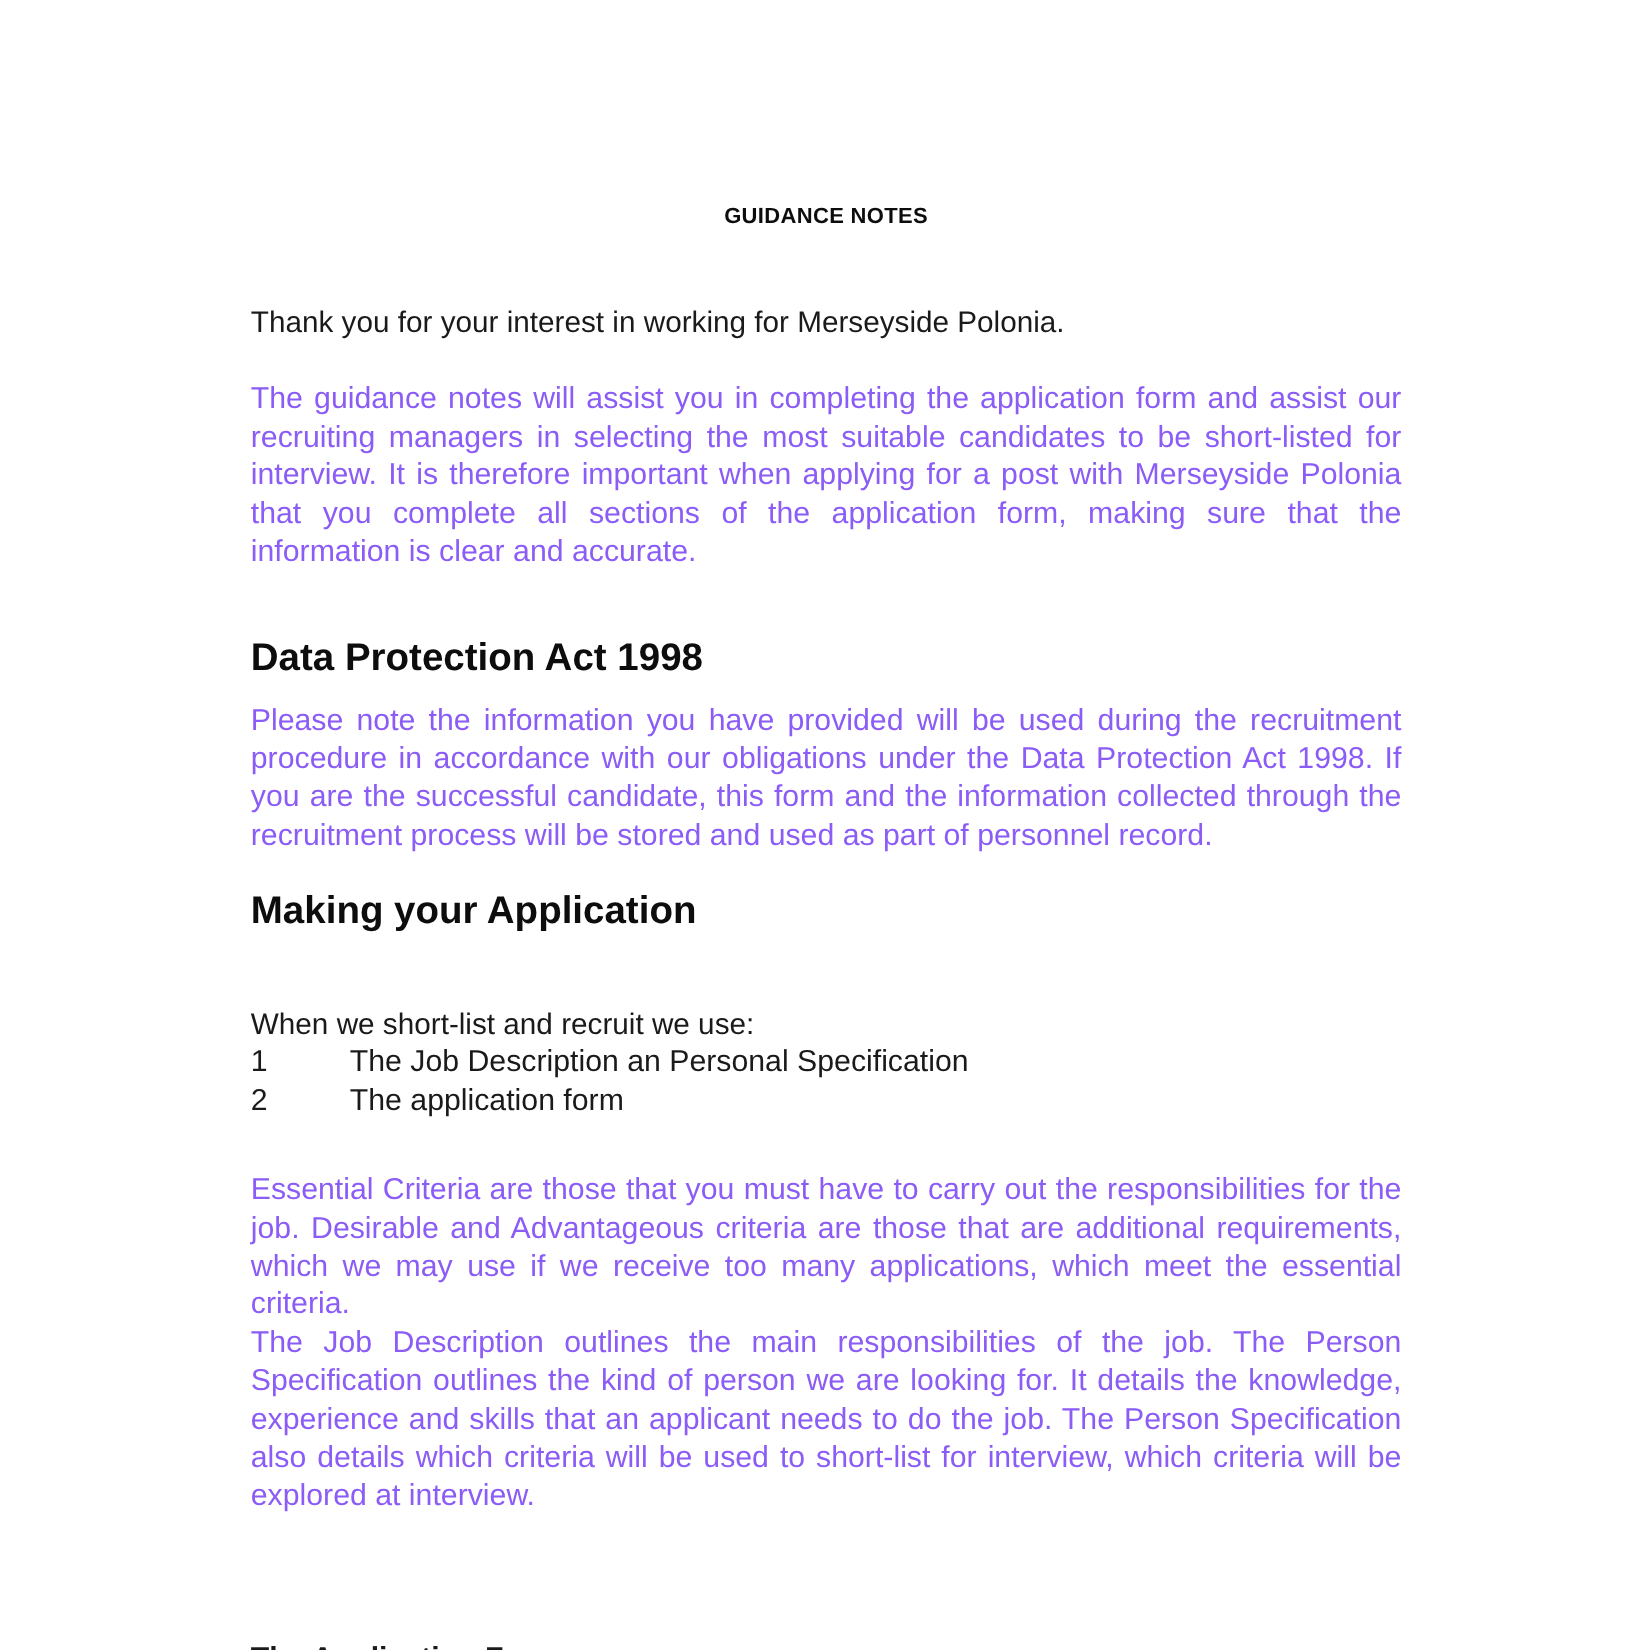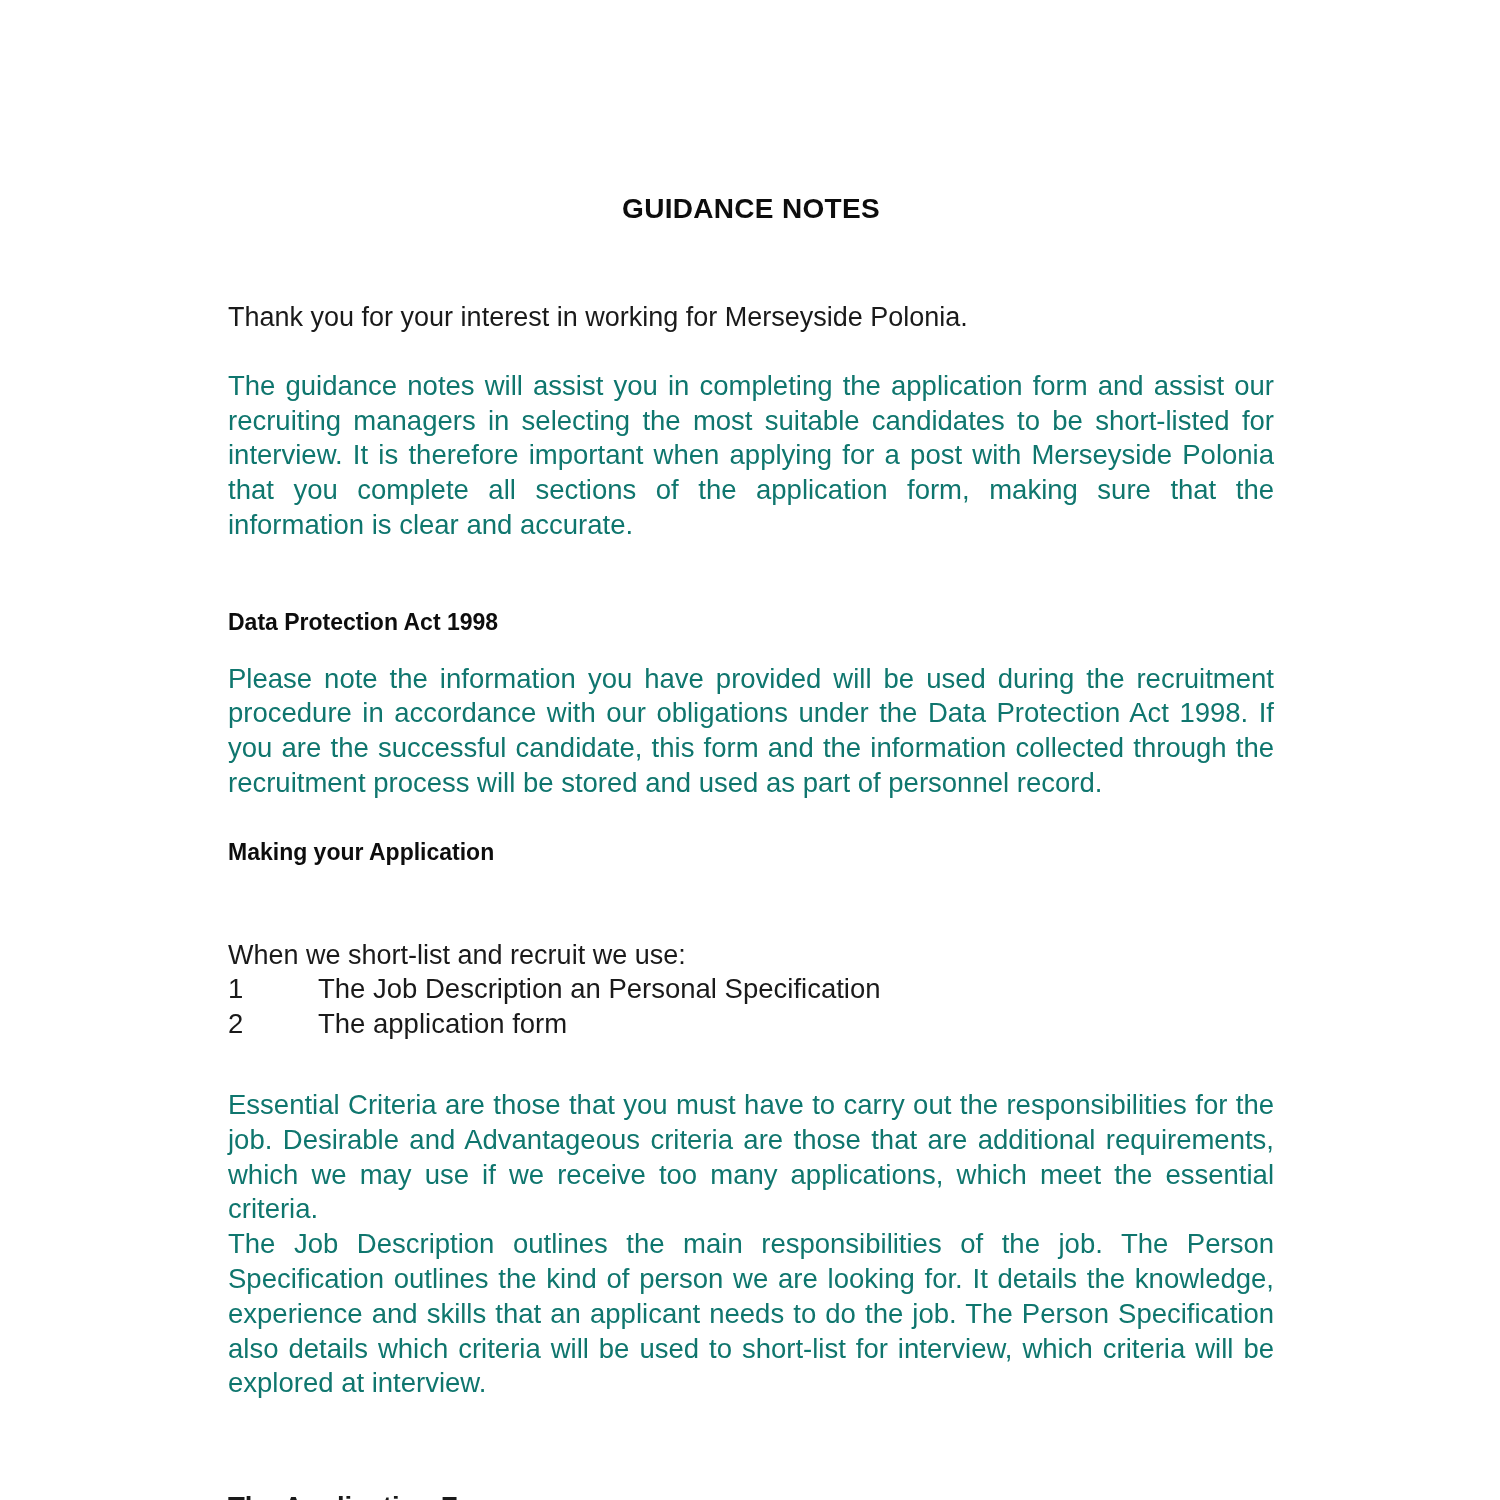--- a/index.html
+++ b/index.html
@@ -27,40 +27,40 @@
 
   .content {
     position: absolute;
     left: 228px;
     top: 0;
     width: 1046px;
   }
 
   .doc-title {
     text-align: center;
-    font-size: 28px;
+    font-size: 20px;
     font-weight: bold;
     letter-spacing: 0.3px;
-    margin: 12px;
+    margin: 0;
     padding-top: 180px;
     line-height: 34px;
     color: #0d0d0d;
   }
 
   .para {
     font-size: 27.5px;
     line-height: 34.8px;
     text-align: justify;
     text-justify: inter-word;
     margin: 0;
-    color: #0f766e;
+    color: #8b5cf6;
   }
 
   .section-heading {
-    font-size: 23px;
+    font-size: 35px;
     line-height: 34.8px;
     font-weight: bold;
     margin: 0;
     text-align: left;
     color: #0d0d0d;
   }
 
   .plain-line {
     font-size: 27px;
     line-height: 34.8px;

